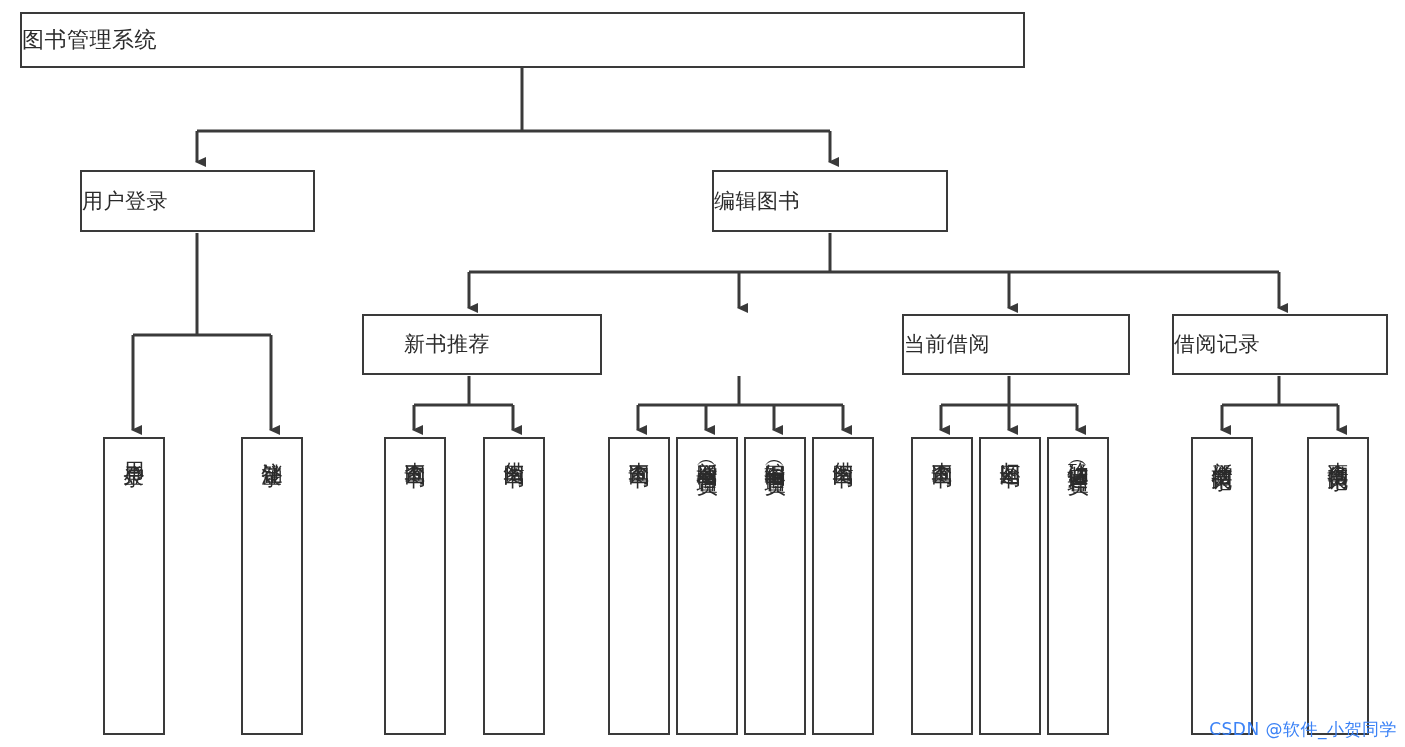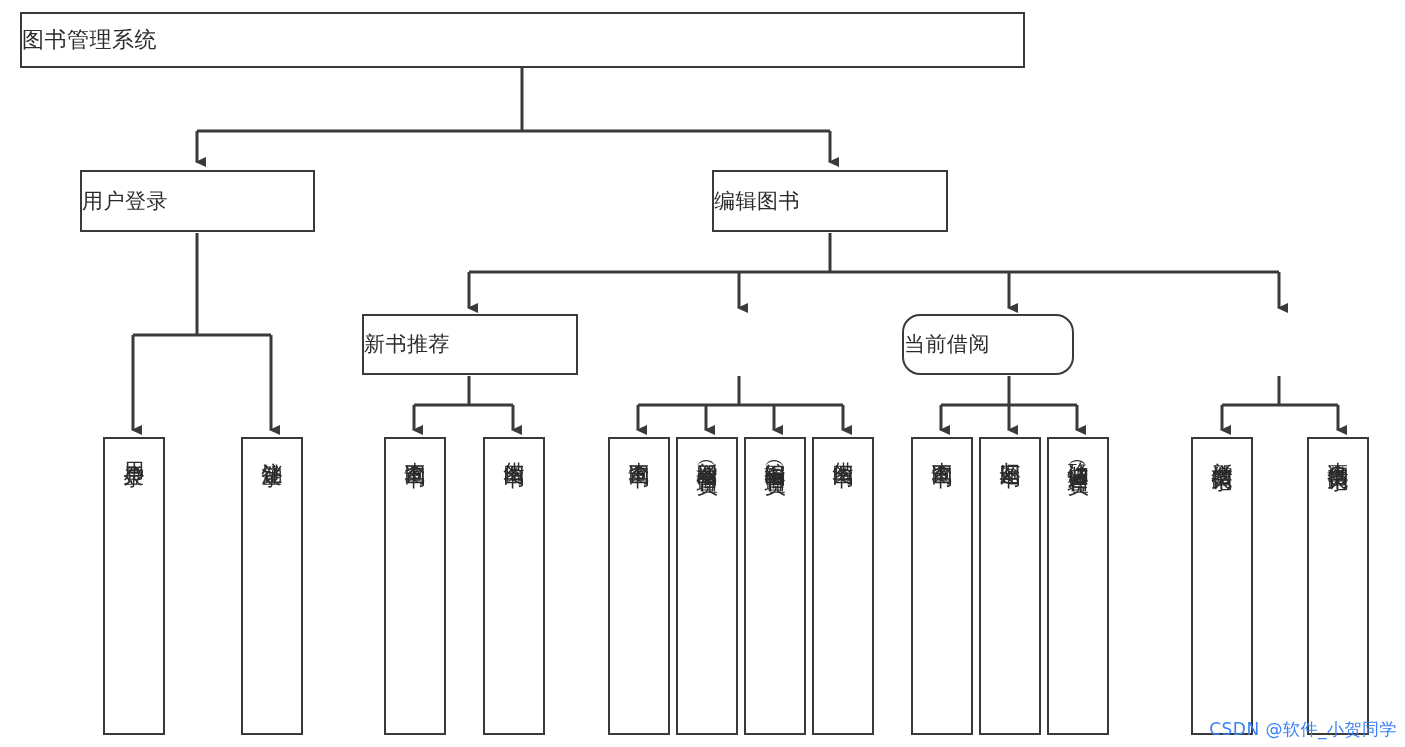--- a/index.html
+++ b/index.html
@@ -131,25 +131,28 @@
     <span class="label">图书管理系统</span>
   </div>
 
   <div class="node horiz" style="left:80px; top:170px; width:235px; height:62px;">
     <span class="label">用户登录</span>
   </div>
   <div class="node horiz" style="left:712px; top:170px; width:236px; height:62px;">
     <span class="label">编辑图书</span>
   </div>
 
-  <div class="node horiz" style="left:362px; top:314px; width:216px; height:61px;">
+  <div class="node horiz" style="left:362px; top:314px; width:240px; height:61px;padding-left:40px;">
     <span class="label">新书推荐</span>
   </div>
-  <div class="node horiz" style="left:902px; top:314px; width:172px; height:61px;border-radius:18px;">
+  <div class="node horiz" style="left:902px; top:314px; width:228px; height:61px;">
     <span class="label">当前借阅</span>
+  </div>
+  <div class="node horiz" style="left:1172px; top:314px; width:216px; height:61px;">
+    <span class="label">借阅记录</span>
   </div>
 
   <div class="node vert" style="left:103px; top:437px; width:62px; height:298px;">
     <span class="label">用户登录</span>
   </div>
   <div class="node vert" style="left:241px; top:437px; width:62px; height:298px;">
     <span class="label">注销登录</span>
   </div>
 
   <div class="node vert" style="left:384px; top:437px; width:62px; height:298px;">

